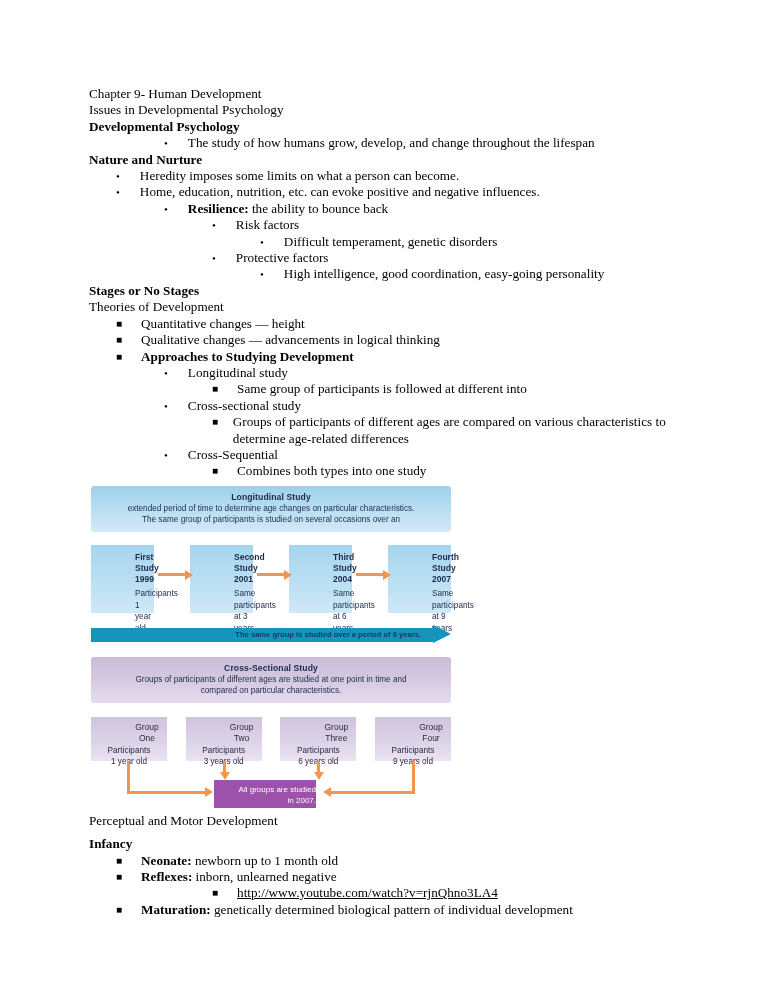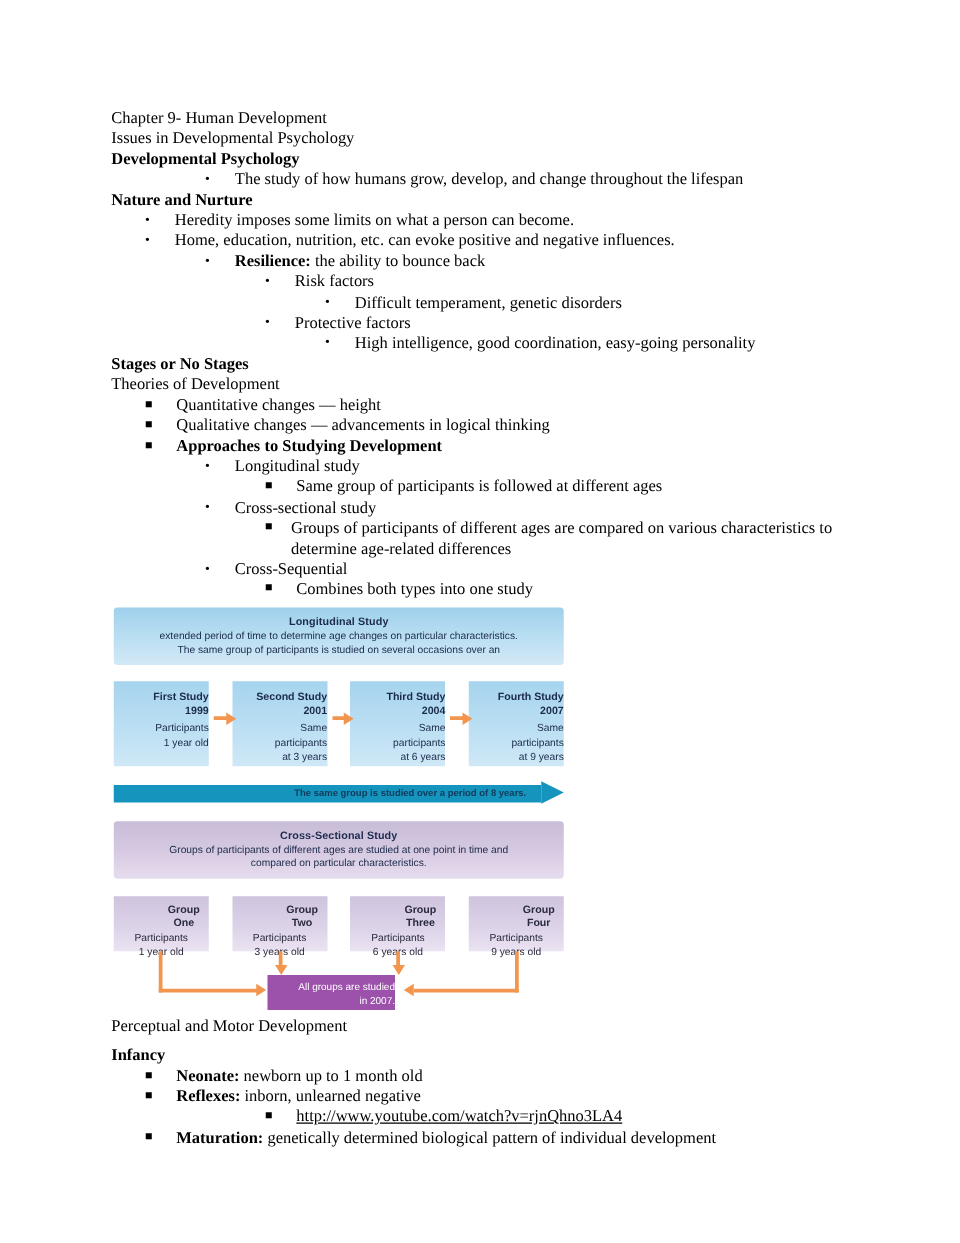--- a/index.html
+++ b/index.html
@@ -99,29 +99,30 @@
   }
 
   .boxrow {
     position: relative;
     display: flex;
     align-items: flex-start;
     margin-top: 13px;
     height: 68px;
   }
   .studybox {
-    width: 76px;
+    width: 63px;
     height: 68px;
     box-sizing: border-box;
-    text-align: right;
+    text-align: left;
     font-family: "Liberation Sans", "DejaVu Sans", sans-serif;
     color: #1b2a4a;
     padding-top: 7px;
     font-size: 8.2px;
     line-height: 11.4px;
+    padding-left: 44px;
   }
   .studybox.blue {
     background: linear-gradient(180deg, #a6d4ee 0%, #bbdff3 55%, #cfe8f7 100%);
   }
   .studybox .hd {
     font-weight: bold;
     font-size: 8.5px;
     line-height: 11.2px;
   }
   .studybox .bd { margin-top: 3px; }
@@ -190,21 +191,21 @@
     box-sizing: border-box;
     text-align: center;
     font-family: "Liberation Sans", "DejaVu Sans", sans-serif;
     color: #2a2a3f;
     padding-top: 5px;
     font-size: 8.2px;
     line-height: 11.2px;
     background: linear-gradient(180deg, #cfc3de 0%, #dcd2e8 55%, #eae3f1 100%);
   }
   .groupbox .hd {
-    font-weight: bold;
+    font-weight: normal;
     font-size: 8.5px;
     line-height: 11.4px;
     padding-left: 36px;
   }
 
   .grouprow {
     display: flex;
     justify-content: space-between;
     margin-top: 14px;
     width: 360px;
@@ -332,21 +333,21 @@
 
   <div class="row lvl2">
     <span class="bullet disc">•</span>
     <span class="gap-d"></span>
     <span class="txt">Longitudinal study</span>
   </div>
 
   <div class="row lvl3">
     <span class="bullet square">■</span>
     <span class="gap-s"></span>
-    <span class="txt">Same group of participants is followed at different ages</span>
+    <span class="txt">Same group of participants is followed at different into</span>
   </div>
 
   <div class="row lvl2">
     <span class="bullet disc">•</span>
     <span class="gap-d"></span>
     <span class="txt">Cross-sectional study</span>
   </div>
 
   <div class="row lvl3">
     <span class="bullet square">■</span>

